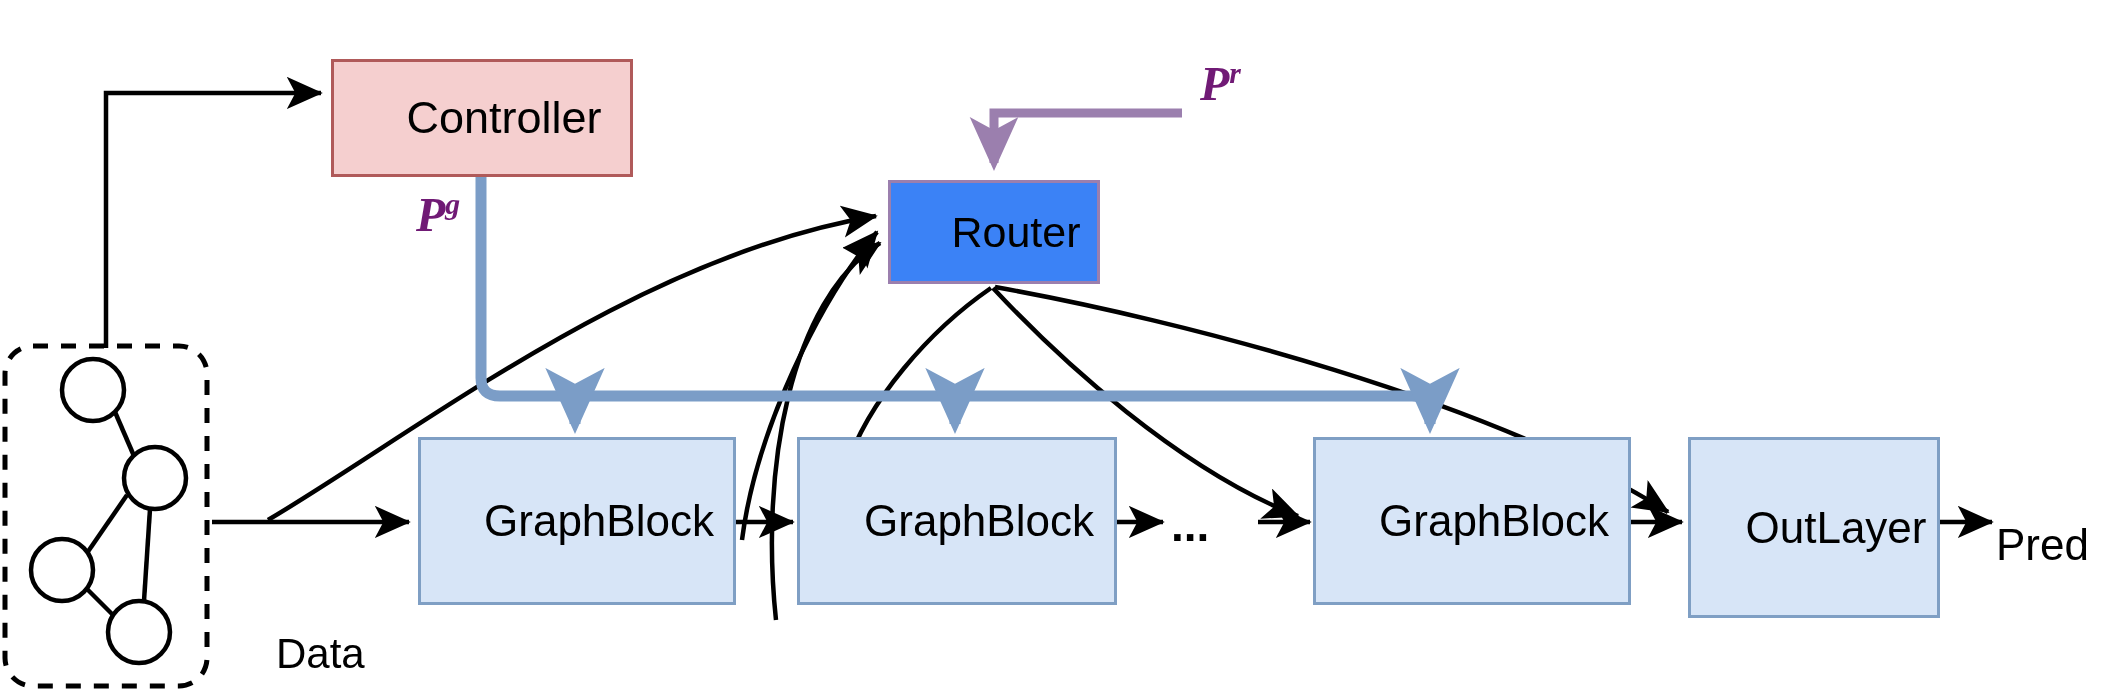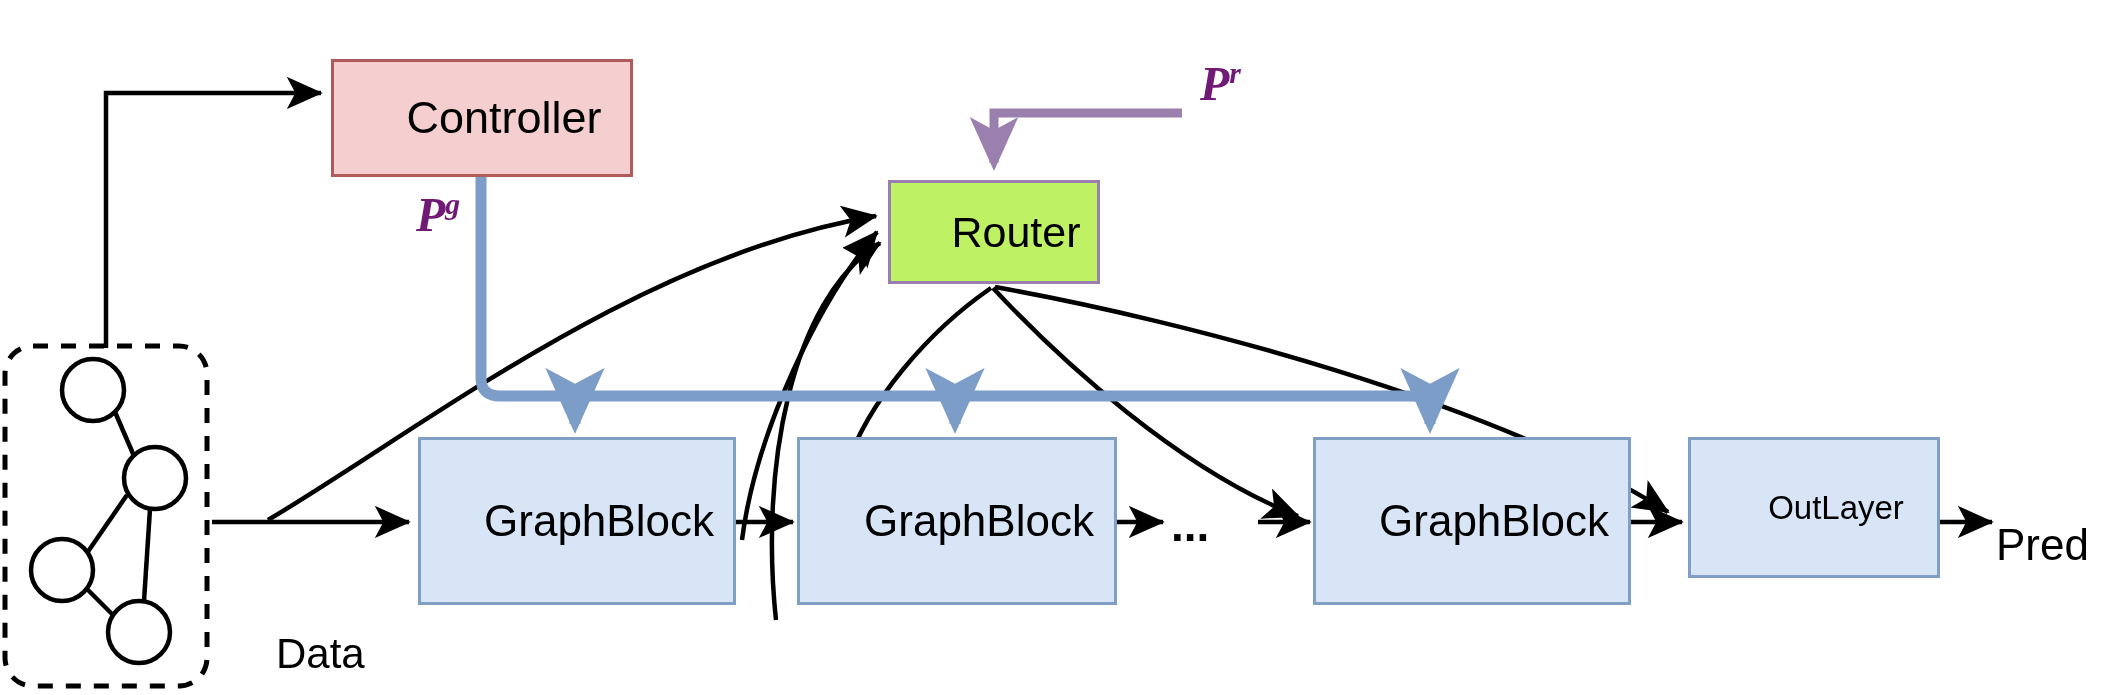--- a/index.html
+++ b/index.html
@@ -122,41 +122,41 @@
 
     <path d="M1182,113 L994,113 L994,163" fill="none" stroke="#9b7fae" stroke-width="9" marker-end="url(#ahPurple)"></path>
   </svg>
 
   <div class="node-box" style="left:331px; top:59px; width:302px; height:118px;
               background:#f5cfcf; border:3px solid #b05a5a; font-size:45px;">
     <span>Controller</span>
   </div>
 
   <div class="node-box" style="left:888px; top:180px; width:212px; height:104px;
-              background:#bef264; border:3px solid #9b7fae; font-size:43px;">
+              background:#3b82f6; border:3px solid #9b7fae; font-size:43px;">
     <span>Router</span>
   </div>
 
   <div class="node-box" style="left:418px; top:437px; width:318px; height:168px;
               background:#d7e5f7; border:3px solid #7f9fc4; font-size:44px;">
     <span>GraphBlock</span>
   </div>
 
   <div class="node-box" style="left:797px; top:437px; width:320px; height:168px;
               background:#d7e5f7; border:3px solid #7f9fc4; font-size:44px;">
     <span>GraphBlock</span>
   </div>
 
   <div class="node-box" style="left:1313px; top:437px; width:318px; height:168px;
               background:#d7e5f7; border:3px solid #7f9fc4; font-size:44px;">
     <span>GraphBlock</span>
   </div>
 
-  <div class="node-box" style="left:1688px; top:437px; width:252px; height:141px;
-              background:#d7e5f7; border:3px solid #7f9fc4; font-size:33px;">
+  <div class="node-box" style="left:1688px; top:437px; width:252px; height:181px;
+              background:#d7e5f7; border:3px solid #7f9fc4; font-size:44px;">
     <span>OutLayer</span>
   </div>
 
   <div class="lbl-plain" style="left:1171px; top:498px; font-size:46px; font-weight:600;">...</div>
 
   <div class="lbl-plain" style="left:1996px; top:520px; font-size:44px;">Pred</div>
 
   <div class="lbl-plain" style="left:276px; top:630px; font-size:42px;">Data</div>
 
   <div class="lbl-math" style="left:388px; top:187px; font-size:48px;margin-left:28px;">

